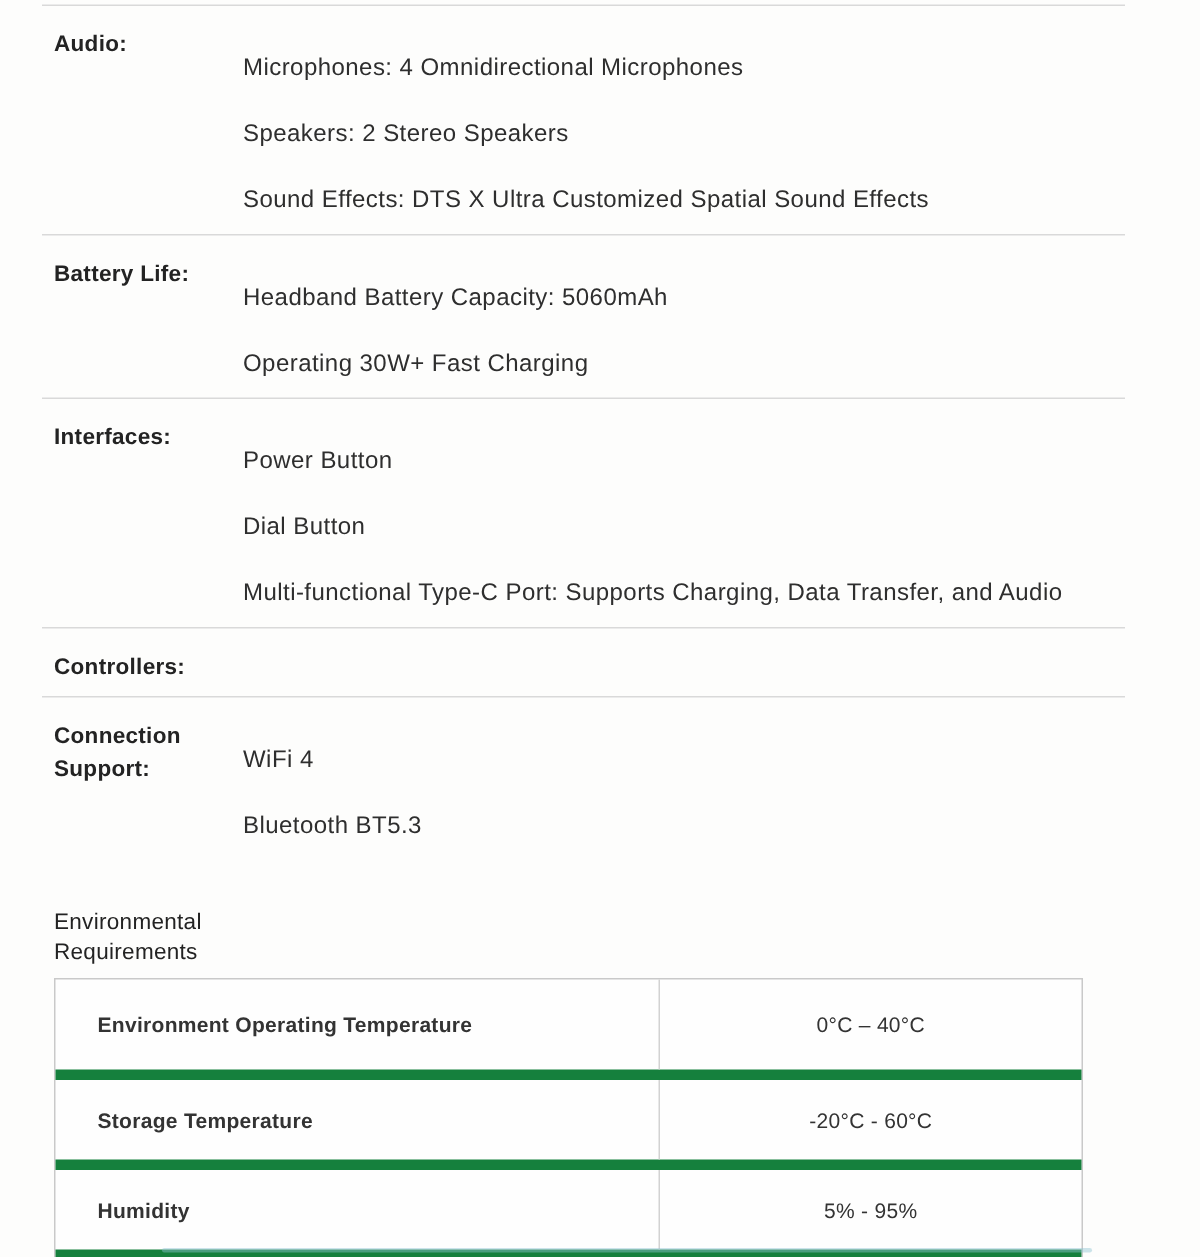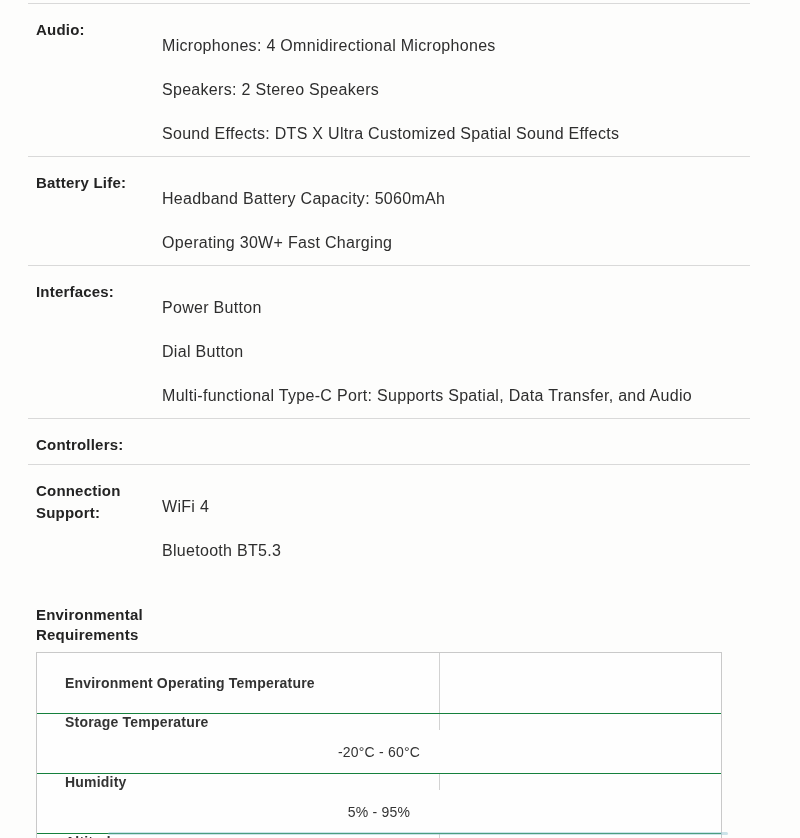--- a/index.html
+++ b/index.html
@@ -40,37 +40,37 @@
   .spec-line {
     font-size: 16px;
     line-height: 28px;
     letter-spacing: 0.3px;
     color: #2e2e2e;
     white-space: nowrap;
     margin-top: 16px;
   }
   .env-heading {
     margin: 32px 0 0 36px;
-    font-weight: 700;
+    font-weight: 400;
     font-size: 15px;
     line-height: 20px;
     letter-spacing: 0.2px;
     color: #232323;
   }
   .env-table {
     margin: 7px 0 0 36px;
     width: 686px;
     border: 1px solid #c9c9c9;
     background: #fefefe;
   }
   .env-row {
     display: flex;
     height: 60px;
   }
-  .env-row + .env-row { border-top: 1px solid #15803d; flex-direction: column; }
+  .env-row + .env-row { border-top: 7px solid #15803d; }
   .env-cell {
     display: flex;
     align-items: center;
     font-size: 14px;
     letter-spacing: 0.2px;
     color: #333333;
   }
   .env-cell.name {
     width: 403px;
     flex-shrink: 0;
@@ -119,21 +119,21 @@
     </div>
   </section>
 
   <div class="rule"></div>
 
   <section class="spec-section">
     <div class="spec-label">Interfaces:</div>
     <div class="spec-values">
       <div class="spec-line">Power Button</div>
       <div class="spec-line">Dial Button</div>
-      <div class="spec-line">Multi-functional Type-C Port: Supports Spatial, Data Transfer, and Audio</div>
+      <div class="spec-line">Multi-functional Type-C Port: Supports Charging, Data Transfer, and Audio</div>
     </div>
   </section>
 
   <div class="rule"></div>
 
   <section class="spec-section">
     <div class="spec-label">Controllers:</div>
   </section>
 
   <div class="rule"></div>
@@ -147,20 +147,21 @@
   </section>
 
   <div class="env-heading">
     <div>Environmental</div>
     <div>Requirements</div>
   </div>
 
   <div class="env-table">
     <div class="env-row">
       <div class="env-cell name">Environment Operating Temperature</div>
+      <div class="env-cell value">0°C – 40°C</div>
     </div>
     <div class="env-row">
       <div class="env-cell name">Storage Temperature</div>
       <div class="env-cell value">-20°C - 60°C</div>
     </div>
     <div class="env-row">
       <div class="env-cell name">Humidity</div>
       <div class="env-cell value">5% - 95%</div>
     </div>
     <div class="env-row">

